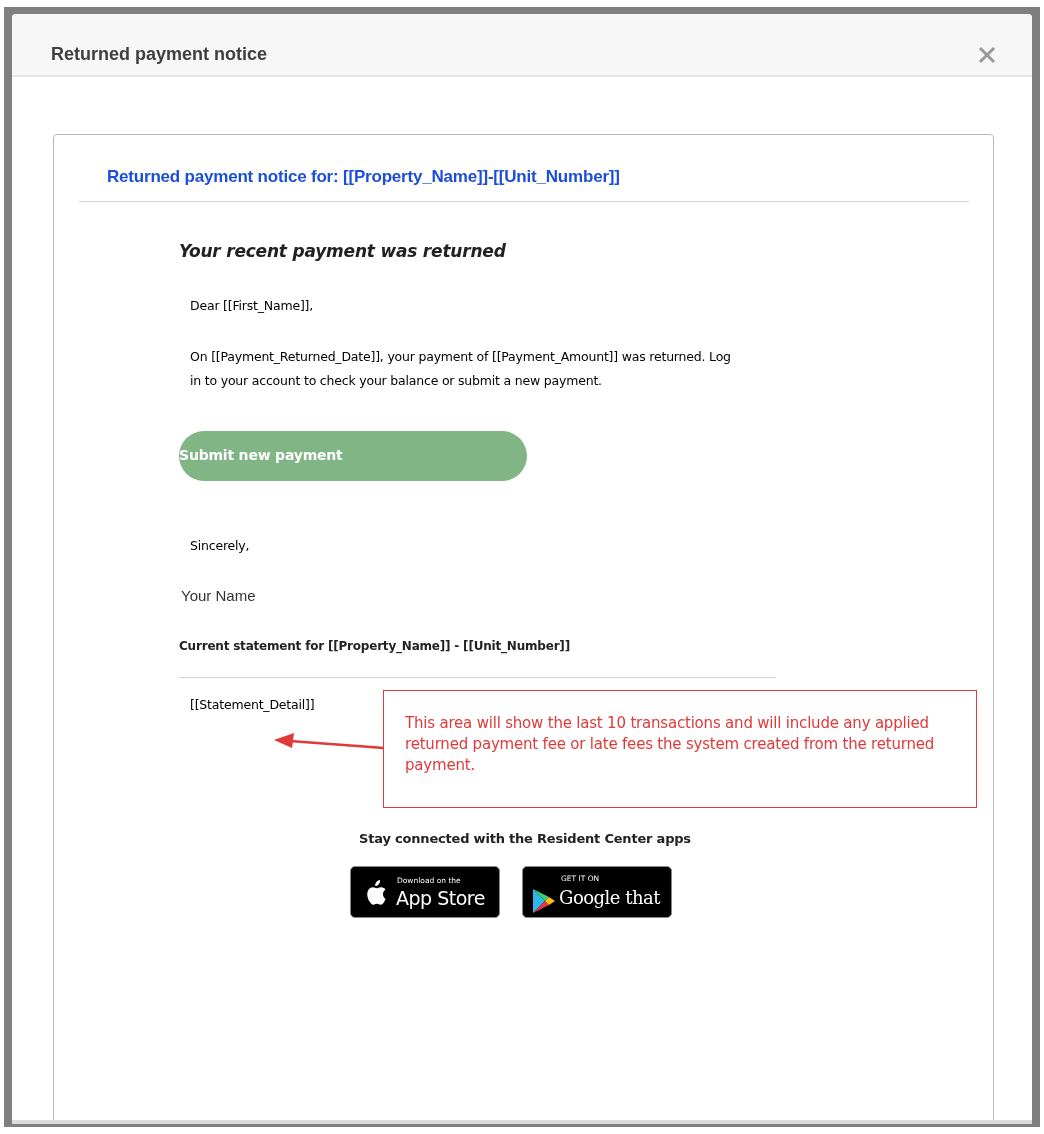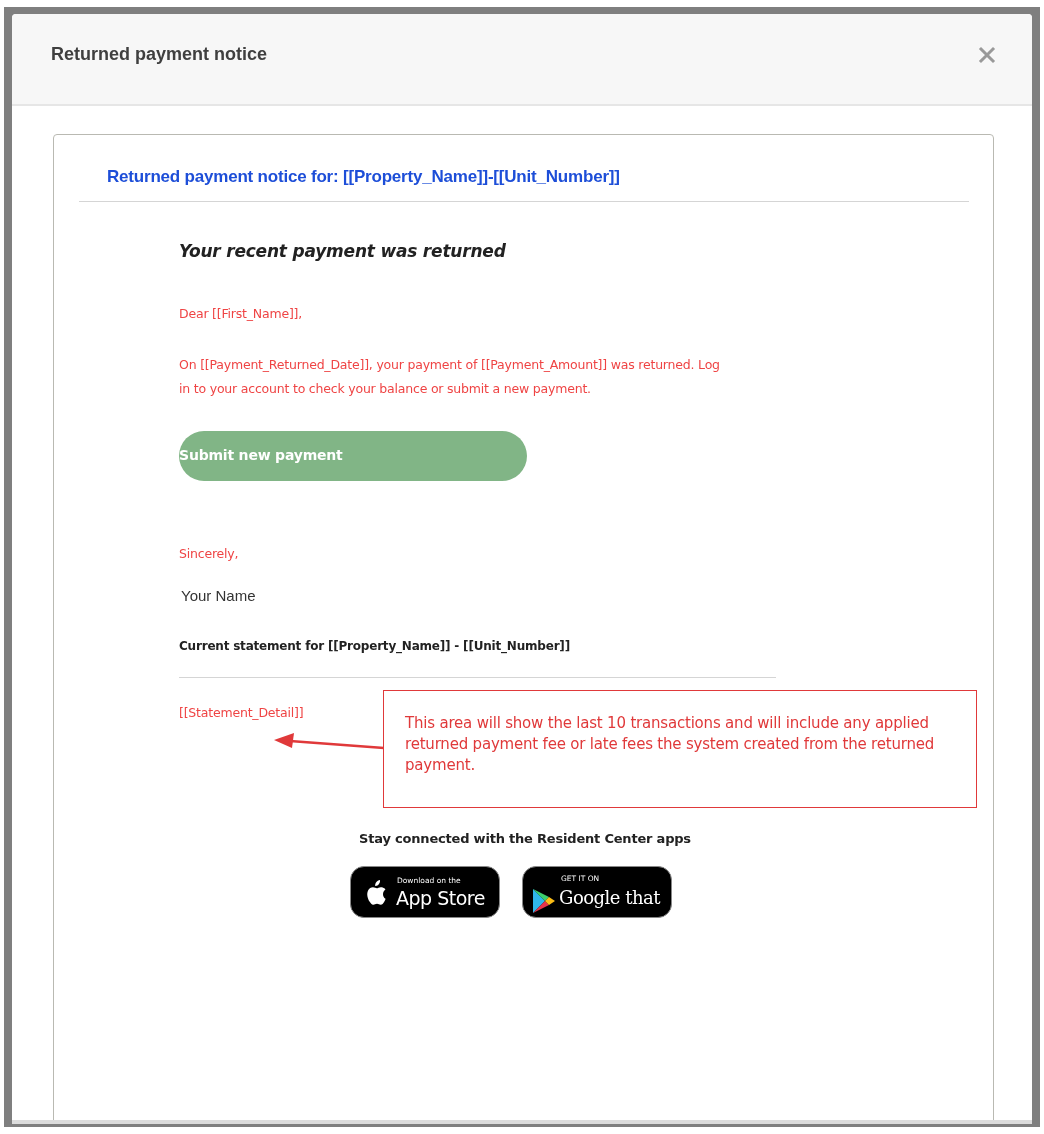--- a/index.html
+++ b/index.html
@@ -15,21 +15,21 @@
     position: absolute; left: 4px; top: 7px; width: 1036px; height: 1120px;
     background: #7f7f7f;
   }
 
   
   .modal {
     position: absolute; left: 12px; top: 14px; width: 1020px; height: 1110px;
     background: #ffffff; border-radius: 4px 4px 0 0; overflow: hidden;
   }
   .modal-header {
-    height: 92px; background: #f7f7f7; border-bottom: 2px solid #e6e6e6;
+    height: 63px; background: #f7f7f7; border-bottom: 2px solid #e6e6e6;
     position: relative;
   }
   .modal-title {
     position: absolute; left: 39px; top: 30px;
     font-family: "Liberation Sans", sans-serif; font-weight: bold;
     font-size: 18px; color: #3f3f3f;
   }
   .close-btn {
     position: absolute; right: 36px; top: 32px; width: 18px; height: 18px;
     cursor: pointer;
@@ -50,21 +50,21 @@
   }
   .preview-rule {
     position: absolute; left: 25px; top: 66px; width: 890px; height: 1px; background: #d5d5d5;
   }
 
   .email { position: absolute; left: 125px; top: 0; width: 600px; }
   .h-recent {
     position: absolute; top: 106px; left: 0; font-weight: bold; font-size: 17px; color: #222;
     white-space: nowrap; letter-spacing: -0.2px; font-style: italic;
   }
-  .p { position: absolute; left: 0; font-size: 12.5px; color: #ef4444; white-space: nowrap; letter-spacing: -0.2px; margin-top: 8px; }
+  .p { position: absolute; left: 11px; font-size: 12.5px; color: #000000; white-space: nowrap; letter-spacing: -0.2px; }
   .dear { top: 163px; }
   .body1 { top: 214px; }
   .body2 { top: 238px; }
 
   .submit-btn {
     position: absolute; left: 0; top: 296px; width: 348px; height: 50px;
     background: #81b586; border-radius: 25px; color: #fff;
     font-weight: bold; font-size: 14px; text-align: left; line-height: 48px;
     cursor: pointer; letter-spacing: -0.2px;
   }
@@ -81,21 +81,21 @@
     position: absolute; left: 0; top: 542px; width: 597px; height: 1px; background: #d5d5d5;
   }
   .statement-detail { top: 562px; }
 
   .apps-title {
     position: absolute; left: 0; width: 942px; top: 696px; text-align: center;
     font-weight: bold; font-size: 13px; color: #222;
     letter-spacing: -0.2px;
   }
   .store-badge {
-    position: absolute; top: 731px; height: 52px; background: #000; border-radius: 14px;
+    position: absolute; top: 731px; height: 52px; background: #000; border-radius: 5px;
     color: #fff; cursor: pointer; border: 1px solid #888;
   }
   .badge-apple { left: 296px; width: 150px; }
   .badge-google { left: 468px; width: 150px; }
   .badge-small {
     position: absolute; font-size: 7.5px; color: #fff; white-space: nowrap;
   }
   .badge-big {
     position: absolute; font-size: 19px; color: #fff; white-space: nowrap; letter-spacing: -0.5px;
   }

